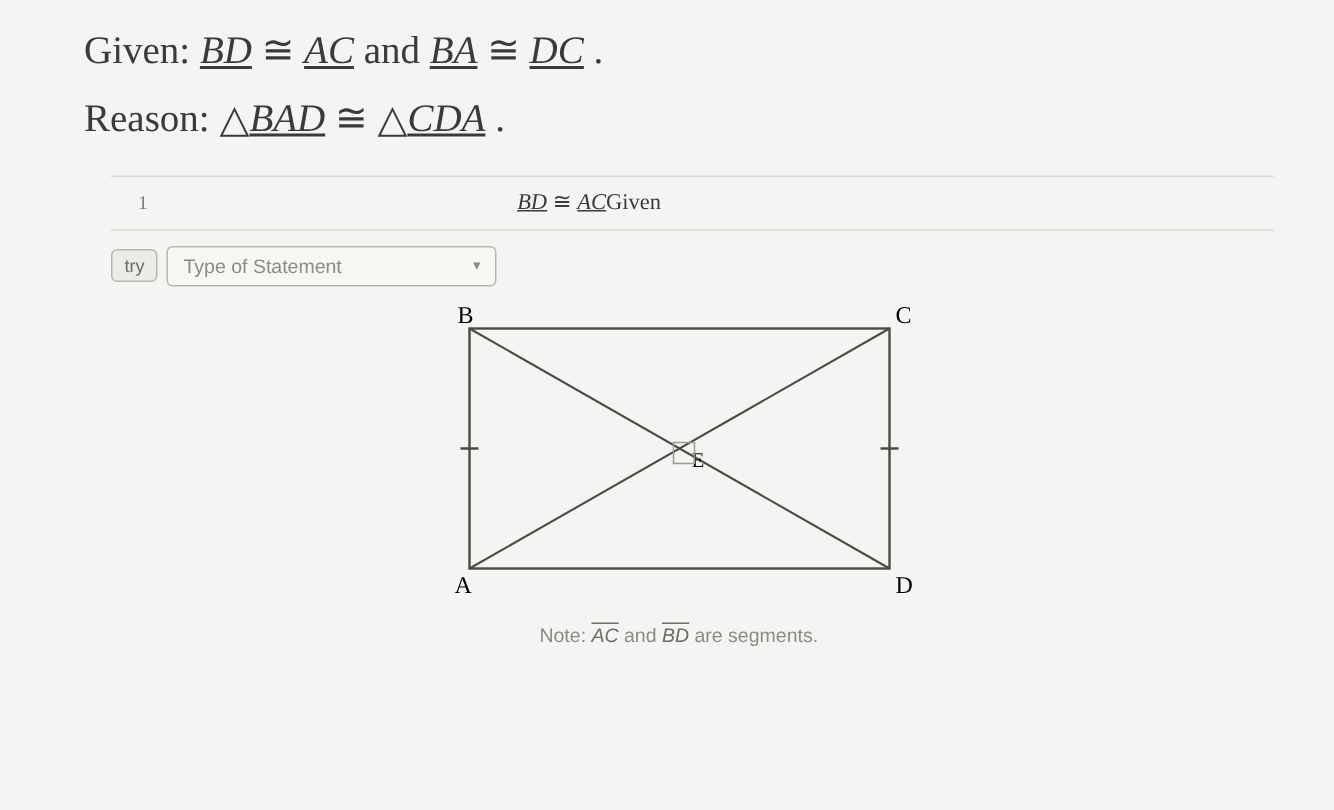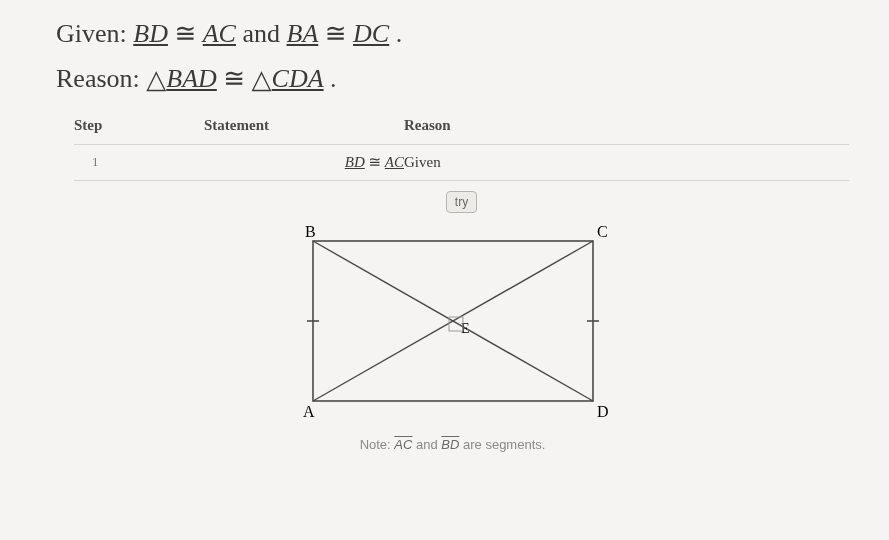--- a/index.html
+++ b/index.html
@@ -20,21 +20,21 @@
 
   .proof-area { margin-top: 22px; padding-left: 18px; }
   .proof-header { display:flex; font-weight: bold; font-size: 15px; color:#4a4a48; margin-bottom:10px;}
   .col-step { width: 130px; }
   .col-stmt { width: 200px; }
   .col-reason { flex:1; }
   .proof-row { display:flex; align-items:center; padding:6px 0; border-bottom:1px solid #d8d6d2; border-top:1px solid #d8d6d2; font-size:15px;}
   .proof-row .col-step { color:#7a7a76; font-size:13px; padding-left:18px;}
   .stmt-lines { line-height:1.5;text-align:right; }
 
-  .input-row { display:flex; align-items:center; gap:6px; margin-top:10px;flex-direction:column; }
+  .input-row { display:flex; align-items:center; gap:6px; margin-top:10px; }
   .try-btn {
     border:1px solid #b8b6b0; background:#ecebe7; border-radius:4px;
     font-size:12px; color:#6a6a66; padding:3px 8px; cursor:pointer;
     font-family: Arial, sans-serif;
   }
   .stmt-select {
     border:1px solid #b8b6b0; background:#f7f6f3; border-radius:4px;
     font-size:13px; color:#8a8a86; padding:5px 10px; width:220px;
     display:flex; justify-content:space-between; align-items:center;
     font-family: Arial, sans-serif; cursor:pointer;
@@ -63,40 +63,39 @@
 
 <div class="line">
   <span>Reason: </span>
   <span class="tri">△</span><span class="italic">BAD</span>
   <span> ≅ </span>
   <span class="tri">△</span><span class="italic">CDA</span>
   <span>.</span>
 </div>
 
 <div class="proof-area">
-  <div class="proof-header">
-    <div class="col-step">Step</div>
-    <div class="col-stmt">Statement</div>
-    <div class="col-reason">Reason</div>
-  </div>
 
   <div class="proof-row">
     <div class="col-step">1</div>
     <div class="col-stmt stmt-lines">
       <div>
         <span class="over italic">BD</span>
         <span> ≅ </span>
         <span class="over italic">AC</span>
       </div>
     </div>
     <div class="col-reason">Given</div>
   </div>
 
   <div class="input-row">
     <button class="try-btn">try</button>
+    <div class="stmt-select">
+      <span>Type of Statement</span>
+      <span class="caret">▾</span>
+    </div>
   </div>
 </div>
 
 <div class="figure-wrap">
   <div class="figure">
     <svg width="360" height="210" viewBox="0 0 360 210">
 
       <rect x="40" y="20" width="280" height="160" fill="none" stroke="#4a4a46" stroke-width="1.6"></rect>
 
       <line x1="40" y1="20" x2="320" y2="180" stroke="#4a4a46" stroke-width="1.4"></line>

